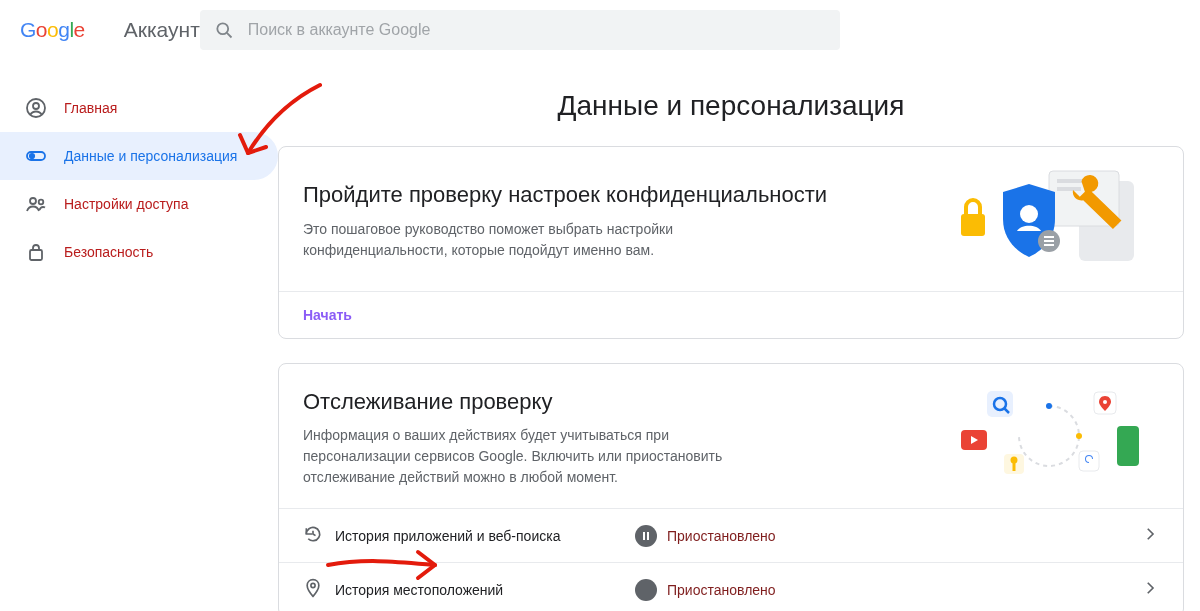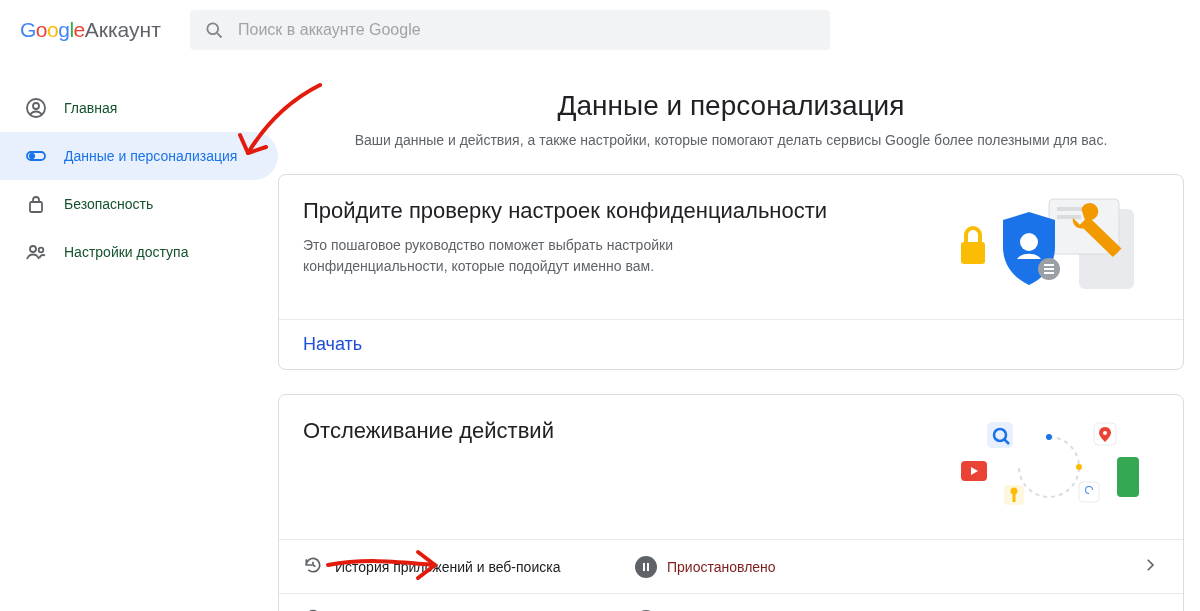--- a/index.html
+++ b/index.html
@@ -31,20 +31,21 @@
   .g1 { color:#4285F4; }
   .g2 { color:#EA4335; }
   .g3 { color:#FBBC05; }
   .g4 { color:#4285F4; }
   .g5 { color:#34A853; }
   .g6 { color:#EA4335; }
   .logo-sub {
     font-size: 21px;
     color: #5f6368;
     font-weight: 400;
+    margin-left: 39px;
   }
   .search-bar {
     flex: 0 0 640px;
     display: flex;
     align-items: center;
     background: #f1f3f4;
     border-radius: 4px;
     padding: 10px 14px;
     color: #80868b;
   }
@@ -69,21 +70,21 @@
   .nav-item {
     display: flex;
     align-items: center;
     gap: 16px;
     padding: 0 24px;
     height: 48px;
     border-top-right-radius: 24px;
     border-bottom-right-radius: 24px;
     font-size: 14px;
     font-weight: 500;
-    color: #14532d;
+    color: #b91c1c;
     cursor: pointer;
   }
   .nav-item.active {
     background: #e8f0fe;
     color: #1a73e8;
   }
   .nav-item.active svg { color: #1a73e8; }
   .nav-item svg { color: #5f6368; flex:0 0 24px; }
   .main {
     flex: 1;
@@ -105,20 +106,21 @@
   .card {
     border: 1px solid #dadce0;
     border-radius: 8px;
     margin-top: 24px;
     overflow: hidden;
   }
   .card-body {
     padding: 22px 24px 18px 24px;
     display: flex;
     gap: 20px;
+    align-items: center;
   }
   .card-text { flex: 1; }
   .card-title {
     font-size: 22px;
     font-weight: 400;
     color: #202124;
     line-height: 1.25;
   }
   .card-desc {
     font-size: 14px;
@@ -130,23 +132,23 @@
   .card-illus {
     width: 210px;
     flex: 0 0 210px;
     position: relative;
   }
   .card-action {
     border-top: 1px solid #e8eaed;
     padding: 14px 24px;
   }
   .card-action a {
-    color: #1d4ed8;
-    font-size: 18px;
-    font-weight: 400;
+    color: #8b5cf6;
+    font-size: 14px;
+    font-weight: 700;
     text-decoration: none;
   }
   .activity-row {
     display: flex;
     align-items: center;
     padding: 15px 24px;
     border-top: 1px solid #e8eaed;
     font-size: 14px;
     color: #202124;
     cursor: pointer;
@@ -204,39 +206,38 @@
     </div>
     <div class="nav-item active">
       <svg width="24" height="24" viewBox="0 0 24 24" fill="none" stroke="currentColor" stroke-width="1.8">
           <rect x="3" y="8" width="18" height="8" rx="4"></rect>
           <circle cx="8" cy="12" r="2.2" fill="currentColor"></circle>
         </svg>
       <span>Данные и персонализация</span>
     </div>
     <div class="nav-item">
       <svg width="24" height="24" viewBox="0 0 24 24" fill="none" stroke="currentColor" stroke-width="1.8">
-          <rect x="6" y="10" width="12" height="10" rx="1.5"></rect>
-          <path d="M9 10V8a3 3 0 0 1 6 0v2"></path>
-        </svg>
-      <span>Безопасность</span>
-    </div>
-    <div class="nav-item">
-      <svg width="24" height="24" viewBox="0 0 24 24" fill="none" stroke="currentColor" stroke-width="1.8">
           <circle cx="9" cy="9" r="3"></circle>
           <circle cx="17" cy="10" r="2.3"></circle>
           <path d="M3 19c1-3 3.5-4.5 6-4.5s5 1.5 6 4.5"></path>
           <path d="M15.5 18c.7-2 2-3 3.5-3 .7 0 1.4.2 2 .6"></path>
         </svg>
       <span>Настройки доступа</span>
     </div>
+    <div class="nav-item">
+      <svg width="24" height="24" viewBox="0 0 24 24" fill="none" stroke="currentColor" stroke-width="1.8">
+          <rect x="6" y="10" width="12" height="10" rx="1.5"></rect>
+          <path d="M9 10V8a3 3 0 0 1 6 0v2"></path>
+        </svg>
+      <span>Безопасность</span>
+    </div>
   </nav>
 
   <main class="main">
     <h1 class="page-title">Данные и персонализация</h1>
-    <p class="page-sub">Ваши данные и действия, а также настройки, которые помогают делать сервисы Google более полезными для вас.</p>
 
     <div class="card">
       <div class="card-body">
         <div class="card-text">
           <div class="card-title">Пройдите проверку настроек конфиденциальности</div>
           <div class="card-desc">Это пошаговое руководство поможет выбрать настройки конфиденциальности, которые подойдут именно вам.</div>
         </div>
         <div class="card-illus">
           <svg width="210" height="100" viewBox="0 0 210 100">
             <rect x="130" y="12" width="55" height="80" rx="6" fill="#e8eaed"></rect>
@@ -260,21 +261,22 @@
         </div>
       </div>
       <div class="card-action">
         <a href="#">Начать</a>
       </div>
     </div>
 
     <div class="card">
       <div class="card-body">
         <div class="card-text">
-          <div class="card-title">Отслеживание действий</div>
+          <div class="card-title">Отслеживание проверку</div>
+          <div class="card-desc">Информация о ваших действиях будет учитываться при персонализации сервисов Google. Включить или приостановить отслеживание действий можно в любой момент.</div>
         </div>
         <div class="card-illus">
           <svg width="210" height="100" viewBox="0 0 210 100">
             <path d="M100 20 a30 30 0 1 1 -30 30" fill="none" stroke="#dadce0" stroke-width="2" stroke-dasharray="4,4"></path>
             <circle cx="100" cy="20" r="3" fill="#1a73e8"></circle>
             <circle cx="130" cy="50" r="3" fill="#fbbc04"></circle>
             <rect x="38" y="5" width="26" height="26" rx="5" fill="#e8f0fe"></rect>
             <circle cx="51" cy="18" r="6" fill="none" stroke="#1a73e8" stroke-width="2.5"></circle>
               <line x1="55" y1="22" x2="60" y2="27" stroke="#1a73e8" stroke-width="2.5"></line>
             <rect x="12" y="44" width="26" height="20" rx="4" fill="#ea4335"></rect>

